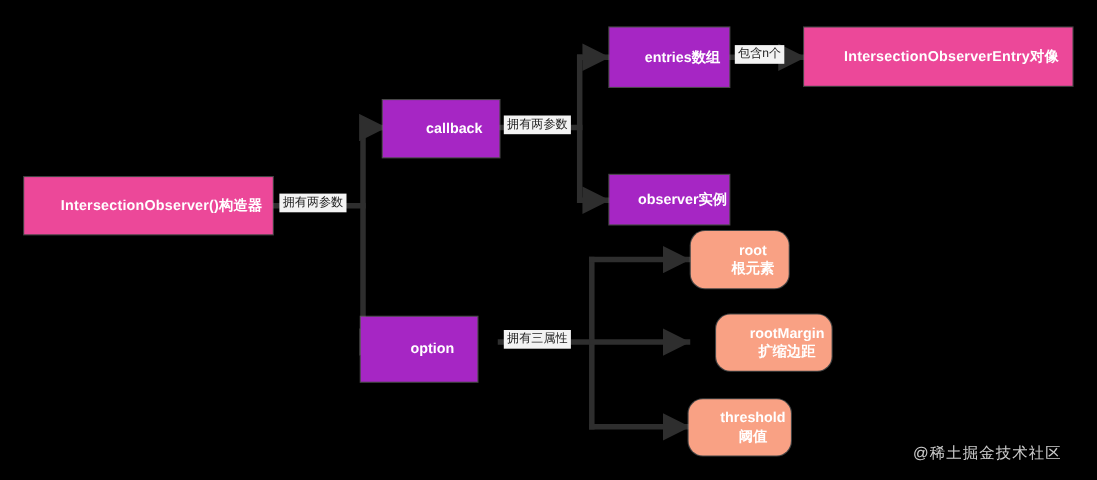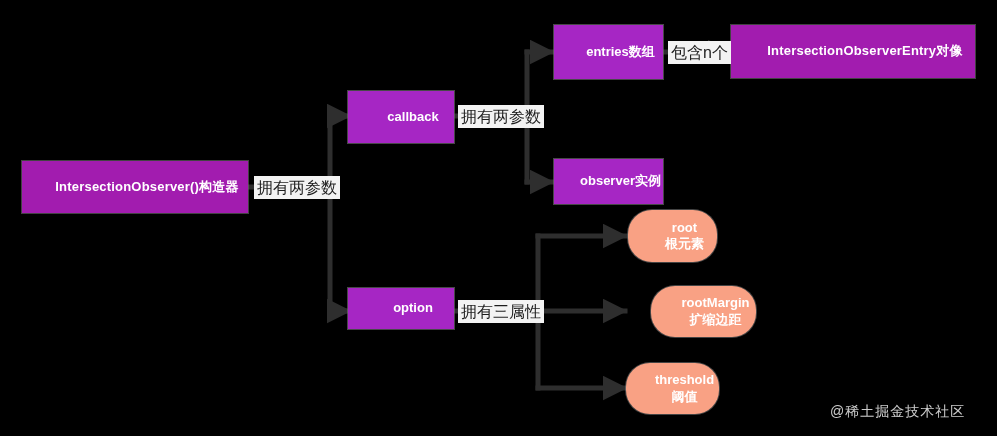--- a/index.html
+++ b/index.html
@@ -31,49 +31,49 @@
     justify-content: center;
     text-align: center;
     color: #ffffff;
     font-weight: bold;
     box-sizing: border-box;
     line-height: 1.25;
     z-index: 3;
     padding-left: 24px;
   }
   .node-blue {
-    background: #a21caf;
+    background: #ec4899;
     font-size: 13px;
     letter-spacing: 0.2px;
     box-shadow: 0 0 0 1px rgba(120,120,120,0.55);
   }
   .node-purple {
     background: #a626c4;
     font-size: 13px;
     box-shadow: 0 0 0 1px rgba(120,120,120,0.6);
   }
   .node-salmon {
     background: #f9a184;
-    border-radius: 24px;
+    border-radius: 13px;
     font-size: 13px;
     font-weight: bold;
     box-shadow: 0 0 0 1px rgba(150,150,150,0.45);
   }
   .node-salmon .sub {
     display: block;
     font-size: 13px;
   }
   .node-stack {
     flex-direction: column;
   }
   .edge-label {
     position: absolute;
     background: #f3f3f3;
     color: #1d1d1d;
-    font-size: 16px;
+    font-size: 11px;
     font-weight: normal;
     padding: 2px 3px;
     white-space: nowrap;
     line-height: 1.2;
     z-index: 4;
     box-sizing: border-box;
   }
   .watermark {
     position: absolute;
     color: rgba(255,255,255,0.80);
@@ -117,21 +117,21 @@
   </svg>
 
   <div class="node node-blue" style="left:22px; top:161px; width:226px; height:52px;">
     <span>IntersectionObserver()构造器</span>
   </div>
 
   <div class="node node-purple" style="left:348px; top:91px; width:106px; height:52px;">
     <span>callback</span>
   </div>
 
-  <div class="node node-purple" style="left:348px; top:288px; width:106px; height:41px;">
+  <div class="node node-purple" style="left:328px; top:288px; width:106px; height:59px;">
     <span>option</span>
   </div>
 
   <div class="node node-purple" style="left:554px; top:25px; width:109px; height:54px;">
     <span>entries数组</span>
   </div>
 
   <div class="node node-blue" style="left:731px; top:25px; width:244px; height:53px;">
     <span>IntersectionObserverEntry对像</span>
   </div>

